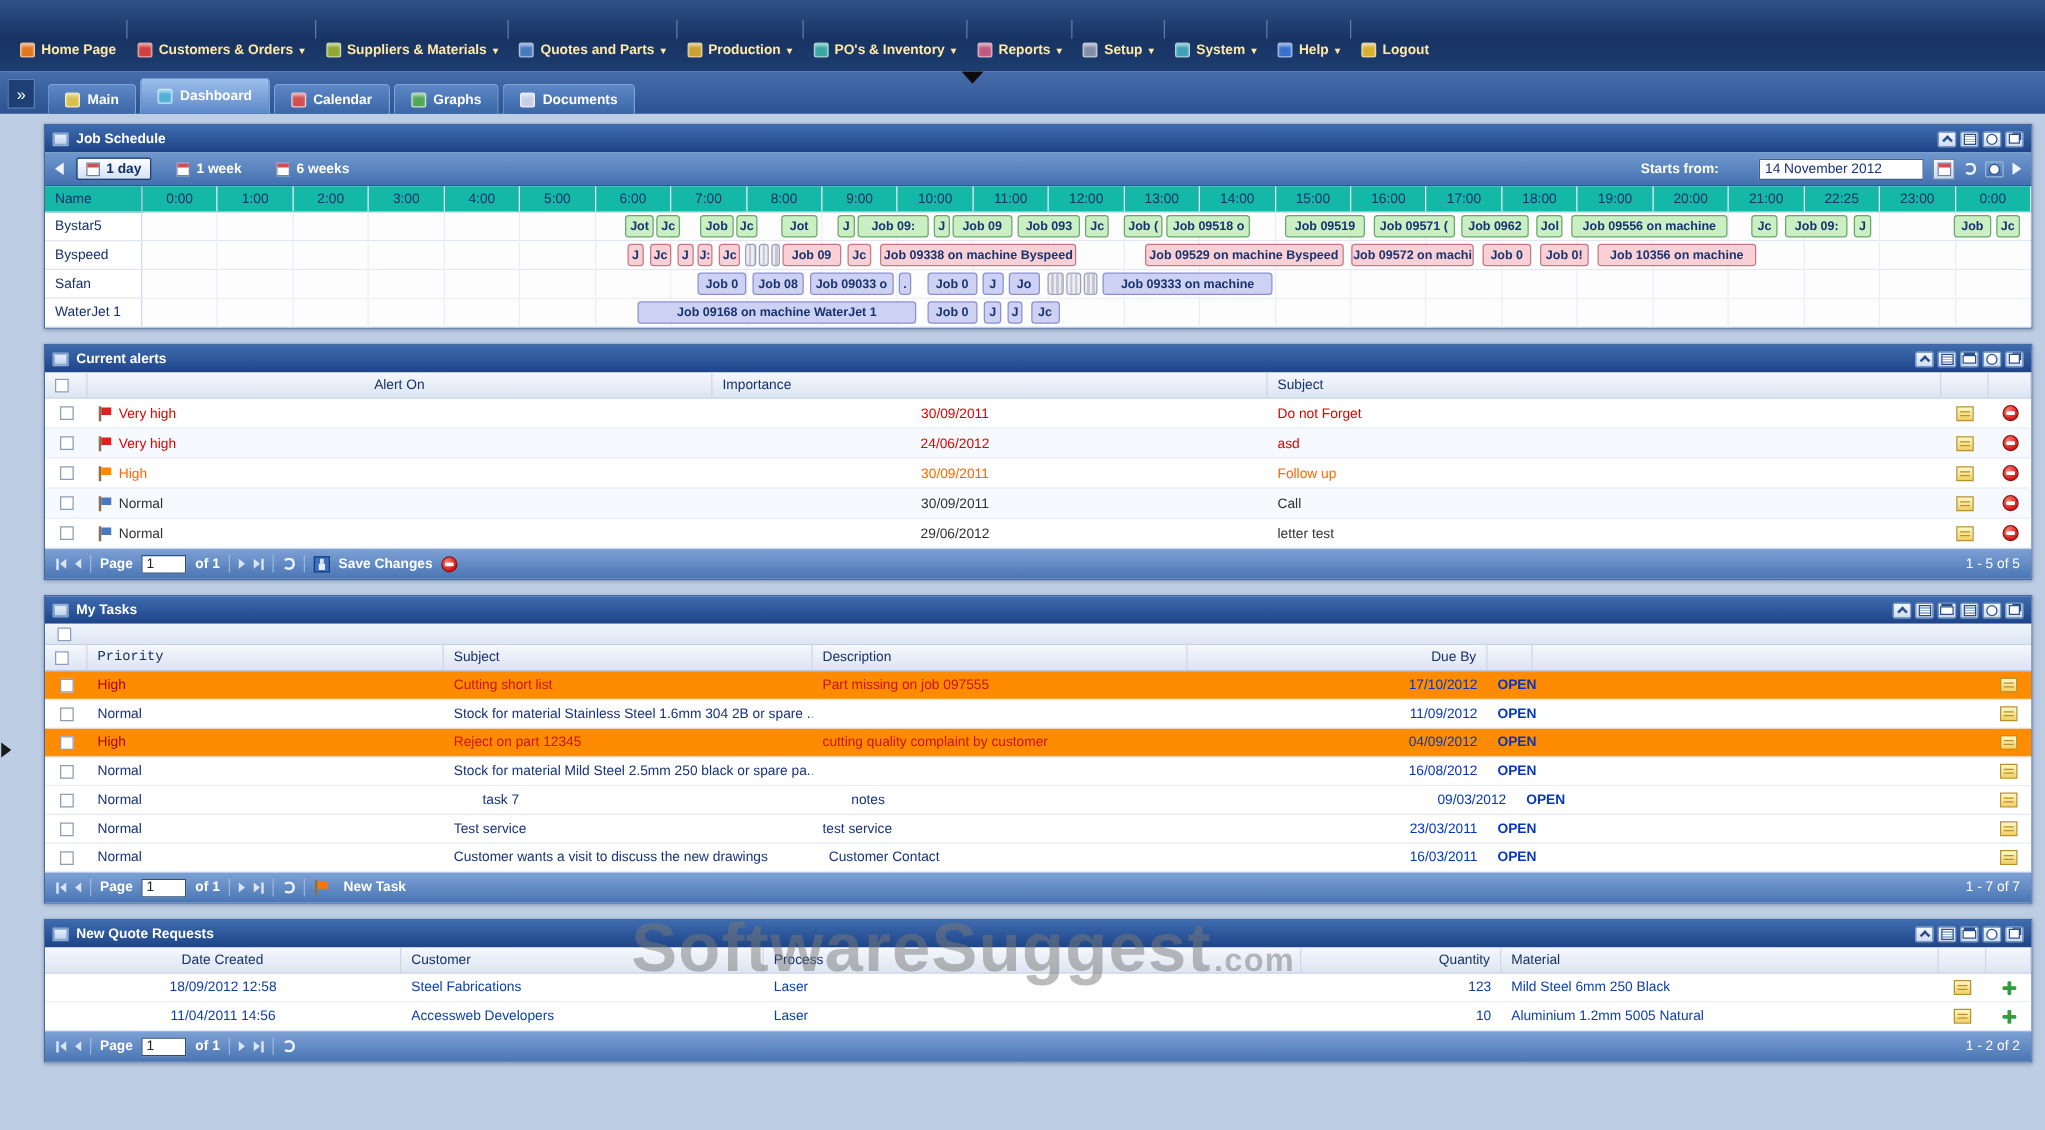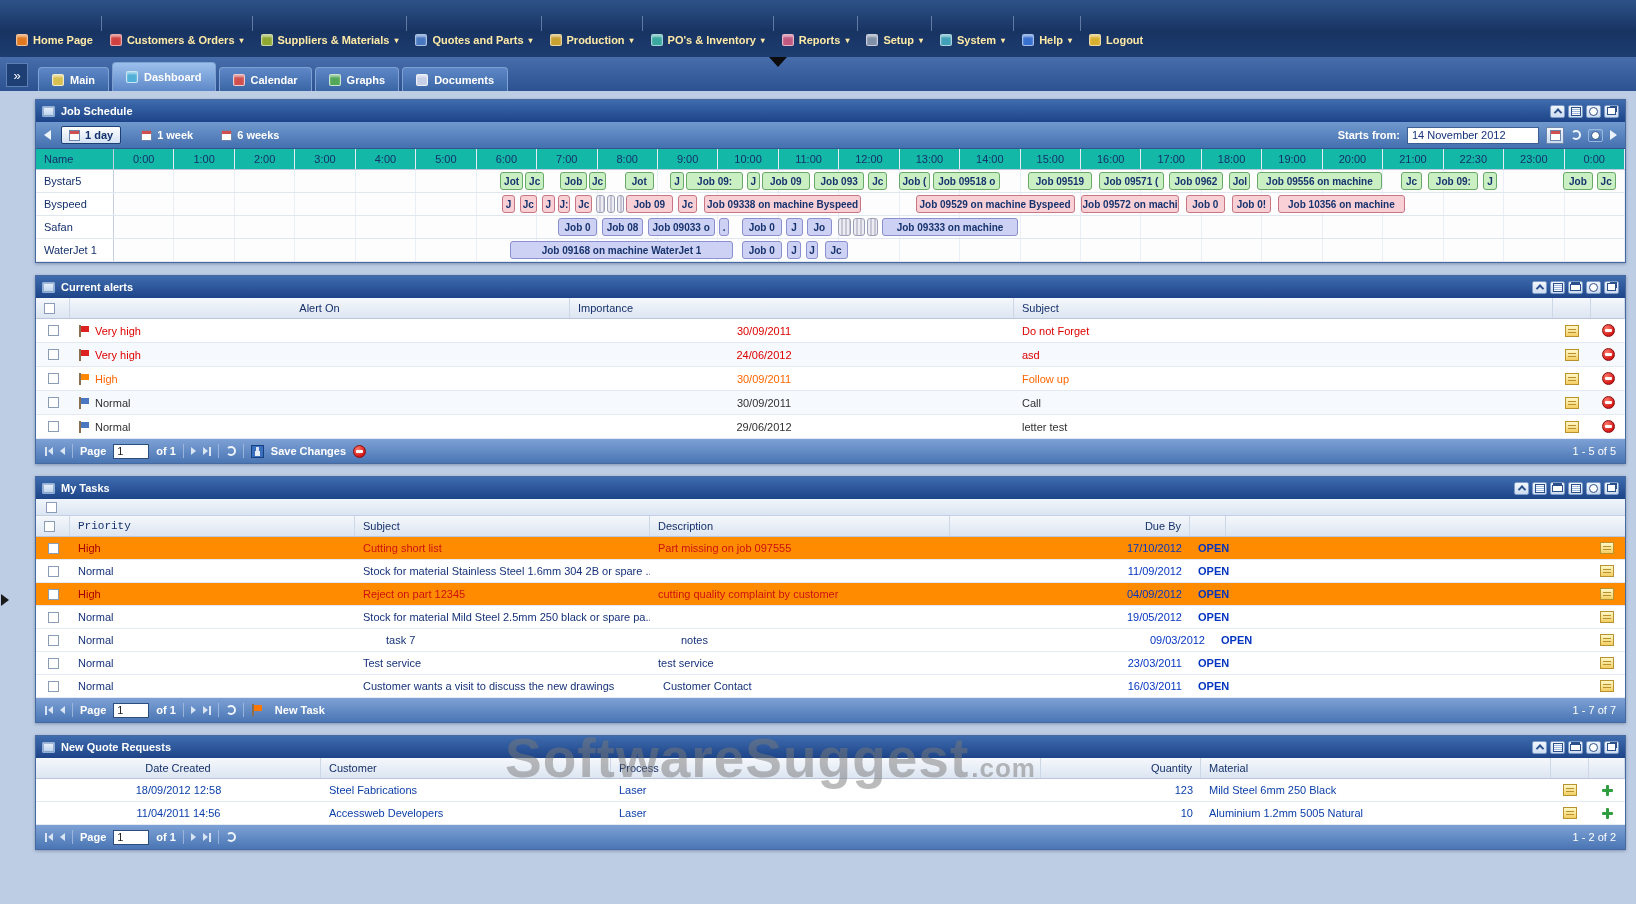--- a/index.html
+++ b/index.html
@@ -51,21 +51,21 @@
   
   .js-toolbar { height:27px; background:linear-gradient(#7099ce,#4470af); display:flex; align-items:center;
                 color:#fff; padding:0 8px; gap:10px; border-bottom:1px solid #33558e; font-weight:bold; }
   .view-btns { display:flex; gap:12px; align-items:center; }
   .view-btn { display:flex; gap:5px; align-items:center; padding:2px 7px; color:#fff; cursor:pointer; border:1px solid transparent; }
   .view-btn.selected { background:linear-gradient(#ffffff,#d3e1f3); color:#14306b; border:1px solid #1d3f74; border-radius:2px; }
   .cal-ic { width:11px; height:11px; background:#fdfdfd; border:1px solid #6d84ab; position:relative; display:inline-block; }
   .cal-ic::before { content:""; position:absolute; top:0; left:0; right:0; height:3px; background:#d05050; }
   .starts-from { margin-left:auto; display:flex; align-items:center; gap:7px; }
   .date-input { width:132px; height:17px; border:1px solid #3c5e94; font-family:"Liberation Sans",sans-serif;
-                font-size:11px; padding:0 4px; color:#16327a; }
+                font-size:11px; padding:0 4px; color:#16327a;margin-left:25px; }
   .cal-btn { width:18px; height:17px; background:linear-gradient(#f4f8fd,#cbdcf1); border:1px solid #6d84ab;
              display:flex; align-items:center; justify-content:center; cursor:pointer; }
   .refresh { width:10px; height:10px; border:2px solid #eef4fc; border-left-color:transparent; border-radius:50%; display:inline-block; cursor:pointer; }
   .tri { width:0; height:0; border-style:solid; display:inline-block; }
   .tri-left-w  { border-width:5px 7px 5px 0; border-color:transparent #eef4fc transparent transparent; }
   .tri-right-w { border-width:5px 0 5px 7px; border-color:transparent transparent transparent #eef4fc; }
   .tri.sm.tri-left-w  { border-width:4px 5px 4px 0; }
   .tri.sm.tri-right-w { border-width:4px 0 4px 5px; }
   .endbar { width:2px; height:9px; background:#eef4fc; display:inline-block; }
   .pg-btn { display:inline-flex; align-items:center; gap:1px; cursor:pointer; opacity:.85; }
@@ -284,21 +284,21 @@
           <div class="time-cell" data-name="time-header-cell">12:00</div>
           <div class="time-cell" data-name="time-header-cell">13:00</div>
           <div class="time-cell" data-name="time-header-cell">14:00</div>
           <div class="time-cell" data-name="time-header-cell">15:00</div>
           <div class="time-cell" data-name="time-header-cell">16:00</div>
           <div class="time-cell" data-name="time-header-cell">17:00</div>
           <div class="time-cell" data-name="time-header-cell">18:00</div>
           <div class="time-cell" data-name="time-header-cell">19:00</div>
           <div class="time-cell" data-name="time-header-cell">20:00</div>
           <div class="time-cell" data-name="time-header-cell">21:00</div>
-          <div class="time-cell" data-name="time-header-cell">22:30</div>
+          <div class="time-cell" data-name="time-header-cell">22:25</div>
           <div class="time-cell" data-name="time-header-cell">23:00</div>
           <div class="time-cell" data-name="time-header-cell">0:00</div>
         </div>
       </div>
     <div id="machine-rows" data-name="schedule-rows">
         <div class="m-row" data-name="schedule-row">
           <div class="name-col" data-name="machine-name">Bystar5</div>
           <div class="m-track" data-name="schedule-track">
             <div class="gcell"></div>
             <div class="gcell"></div>
@@ -694,21 +694,21 @@
             <span class="note-ic" data-name="edit-task-icon"></span>
           </div>
         </div>
         <div class="grow trow" data-name="task-row">
           <div class="gcell2" data-name="row-checkbox-cell" style="width: 34px; flex: 0 0 auto; justify-content: center;">
             <span class="cb" data-name="row-checkbox"></span>
           </div>
           <div class="gcell2" data-name="task-priority" style="width: 285px; flex: 0 0 auto; color: rgb(22, 50, 122);">Normal</div>
           <div class="gcell2" data-name="task-subject" style="width: 295px; flex: 0 0 auto; color: rgb(22, 50, 122);">Stock for material Mild Steel 2.5mm 250 black or spare pa...</div>
           <div class="gcell2" data-name="task-description" style="width: 300px; flex: 0 0 auto; color: rgb(22, 50, 122);"></div>
-          <div class="gcell2" data-name="task-due-by" style="width: 240px; flex: 0 0 auto; justify-content: flex-end; color: rgb(5, 53, 192);">19/05/2012</div>
+          <div class="gcell2" data-name="task-due-by" style="width: 240px; flex: 0 0 auto; justify-content: flex-end; color: rgb(5, 53, 192);">16/08/2012</div>
           <div class="gcell2" data-name="task-status" style="flex: 1 1 0%; color: rgb(5, 53, 192); font-weight: bold;">OPEN</div>
           <div class="gcell2" data-name="note-cell" style="width: 36px; flex: 0 0 auto; justify-content: center;">
             <span class="note-ic" data-name="edit-task-icon"></span>
           </div>
         </div>
         <div class="grow trow" data-name="task-row">
           <div class="gcell2" data-name="row-checkbox-cell" style="width: 34px; flex: 0 0 auto; justify-content: center;">
             <span class="cb" data-name="row-checkbox"></span>
           </div>
           <div class="gcell2" data-name="task-priority" style="width: 285px; flex: 0 0 auto; color: rgb(22, 50, 122);">Normal</div>

